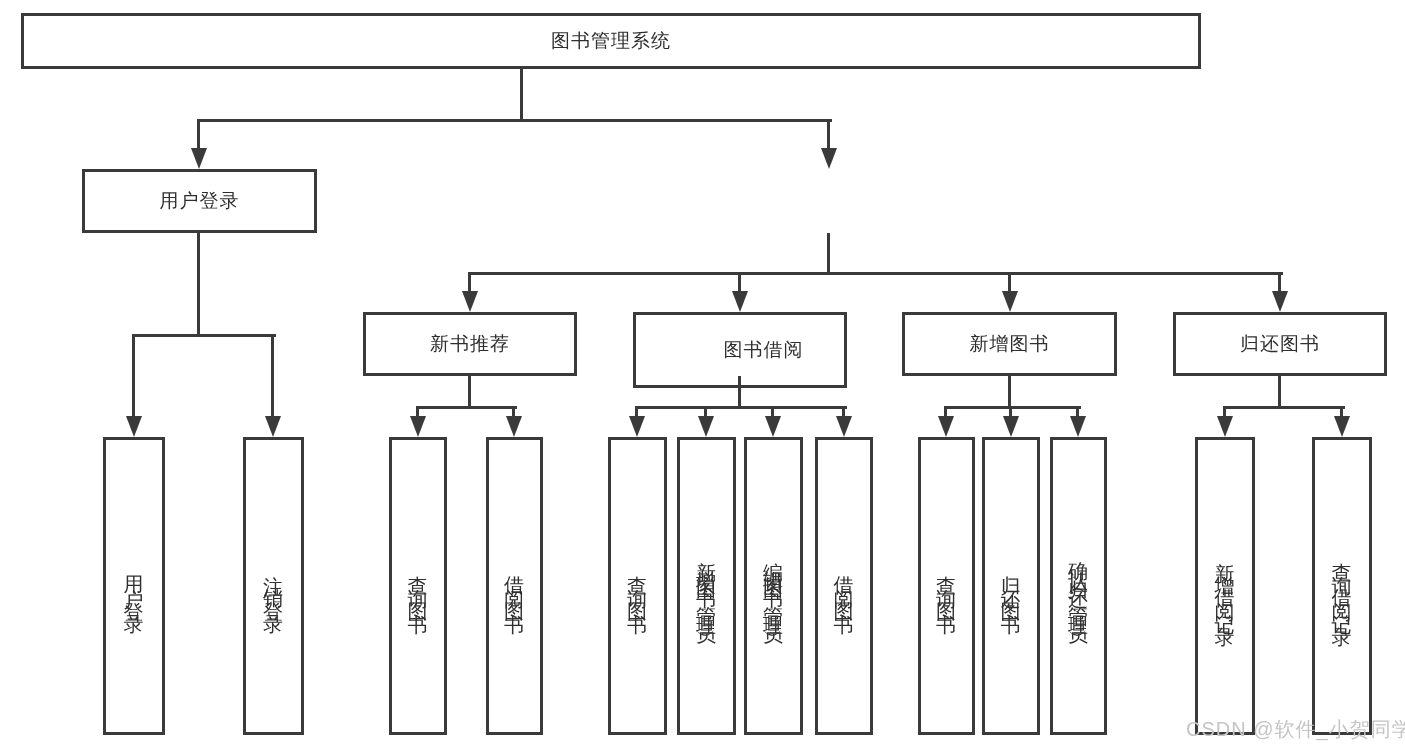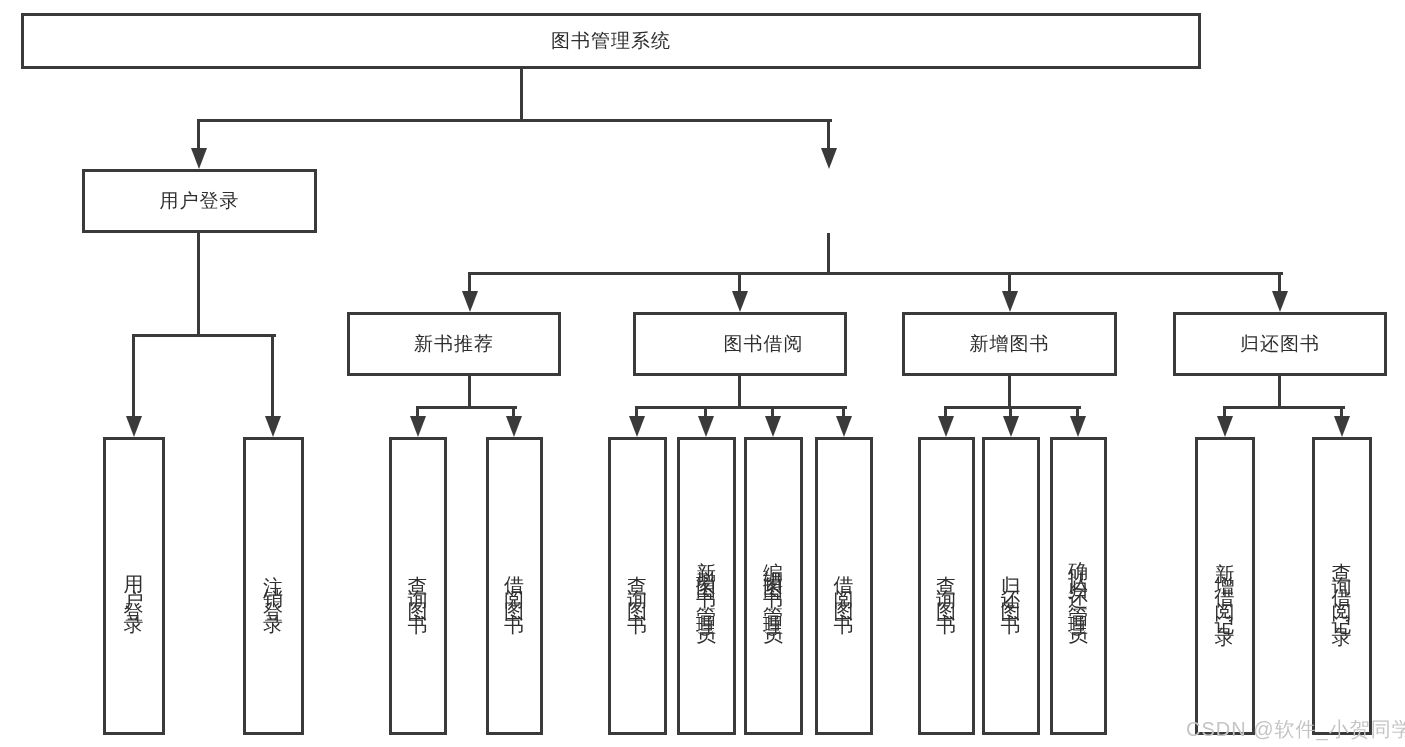--- a/index.html
+++ b/index.html
@@ -23,22 +23,22 @@
   .hl{height:3px;}
   .ar{
     position:absolute;width:0;height:0;
     border-left:8px solid transparent;border-right:8px solid transparent;
     border-top:21px solid #3a3a3a;
   }
   
   #n-root{left:21px;top:13px;width:1180px;height:56px;}
   #n-login{left:82px;top:169px;width:235px;height:64px;}
   #n-mgmt{left:712px;top:169px;width:235px;height:64px;}
-  #n-g0{left:347px;top:312px;width:214px;height:64px;}
-  #n-g1{left:633px;top:312px;width:214px;height:64px;padding-left:47px;}
+  #n-g0{left:363px;top:312px;width:214px;height:64px;}
+  #n-g1{left:633px;top:312px;width:214px;height:76px;padding-left:47px;}
   #n-g2{left:902px;top:312px;width:215px;height:64px;}
   #n-g3{left:1173px;top:312px;width:214px;height:64px;}
   #l0{left:103px;width:62px;}
   #l1{left:243px;width:61px;}
   #l2{left:389px;width:58px;}
   #l3{left:486px;width:57px;}
   #l4{left:608px;width:59px;}
   #l5{left:677px;width:59px;}
   #l6{left:744px;width:59px;}
   #l7{left:815px;width:58px;}

